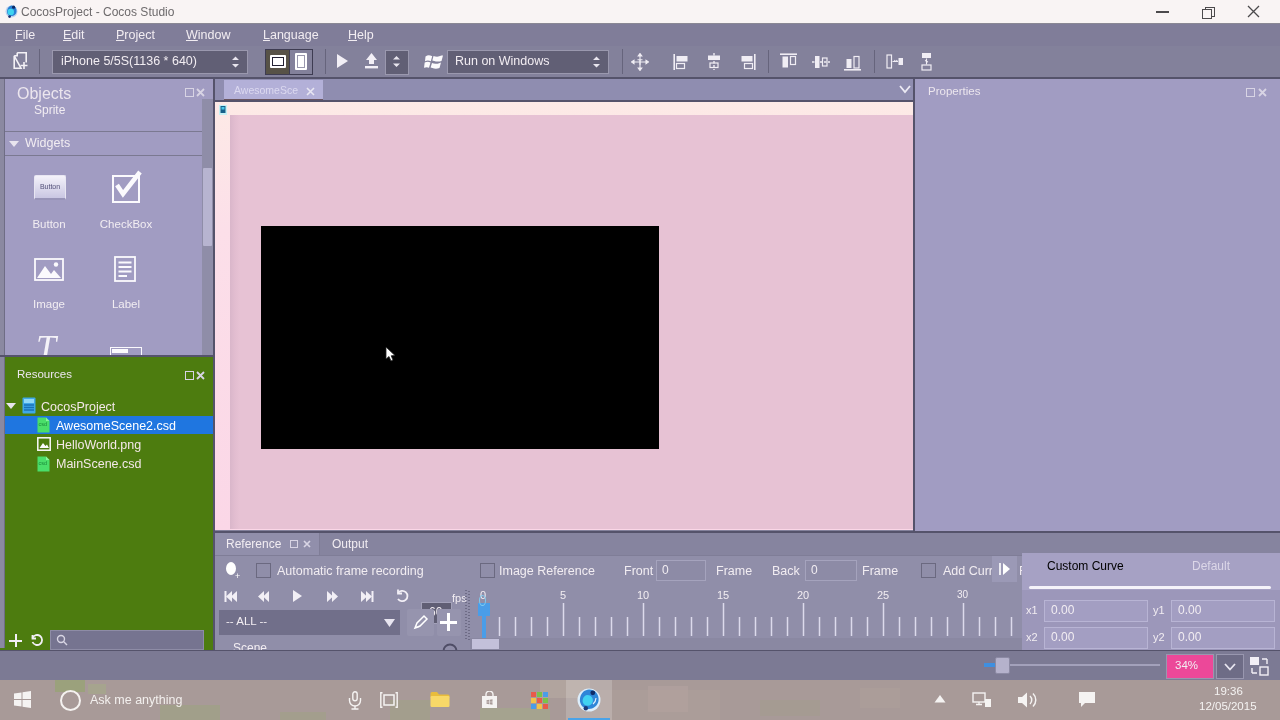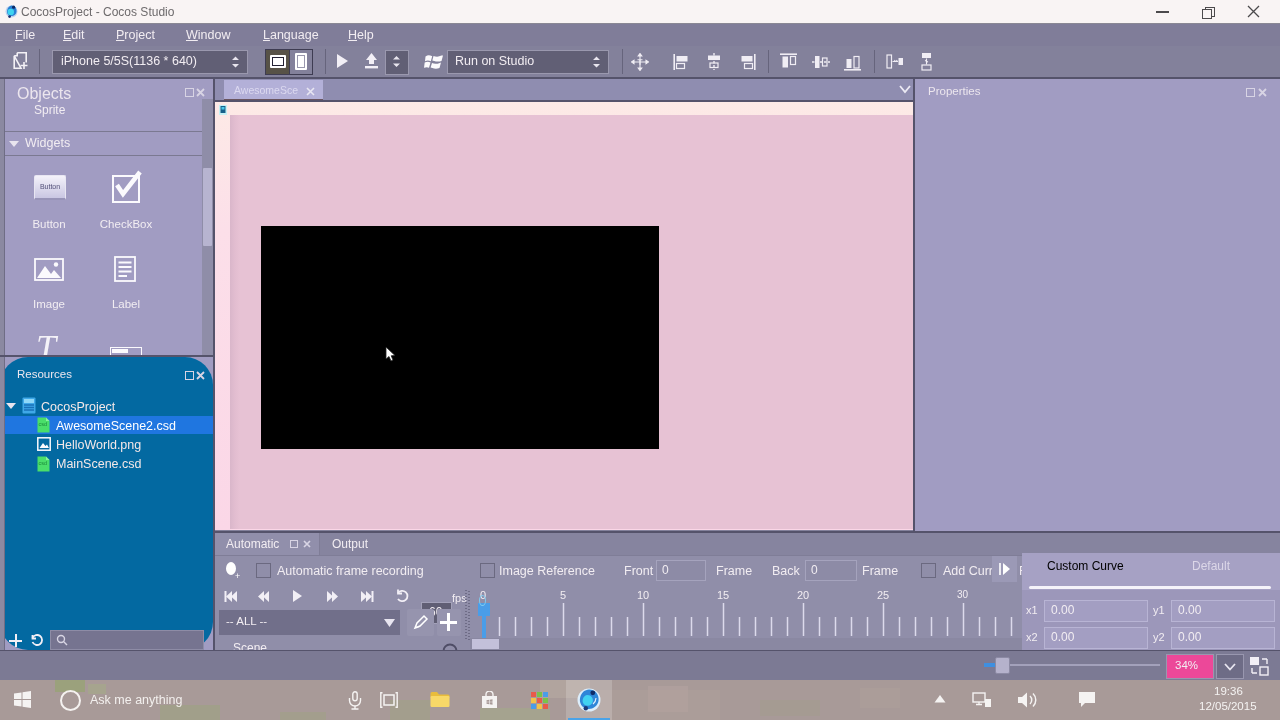--- a/index.html
+++ b/index.html
@@ -81,21 +81,21 @@
     </div>
 
     <svg class="abs" style="left:424px;top:5px;" width="20" height="20" viewBox="0 0 20 20">
       <path d="M1.5 5.5 C3.5 4 5.5 4 7.8 5 L8.2 5.15 L6.8 10.2 C4.8 9.3 3 9.3 1 10.2 Z" fill="#fbfafc"></path>
       <path d="M9.5 5.6 C12 6.6 14.5 6.7 17.5 5.2 L19 5 L17.5 10.5 C15 11.5 12.5 11.4 10.2 10.5 L8.3 10 Z" fill="#fbfafc" transform="translate(0,-0.6)"></path>
       <path d="M0.7 11.3 C2.8 10.4 4.6 10.4 6.5 11.3 L5 16.6 C3.4 15.9 2.2 15.9 0 16.6 Z" fill="#fbfafc" transform="translate(0,0.2)"></path>
       <path d="M8 11.8 C10.3 12.8 12.8 12.9 15.8 11.6 L17 11.3 L15.5 16.8 C13 17.8 10.5 17.7 8.4 16.8 L6.6 16.3 Z" fill="#fbfafc" transform="translate(0,0.3)"></path>
     </svg>
 
     <div class="abs" style="left:447px;top:4px;width:160px;height:22px;background:#615f75;border:1px solid #9a98ae;">
-      <div class="abs txt" style="left:7px;top:3px;font-size:12.5px;">Run on Studio</div>
+      <div class="abs txt" style="left:7px;top:3px;font-size:12.5px;">Run on Windows</div>
       <svg class="abs" style="right:6px;top:4px;" width="11" height="14" viewBox="0 0 11 14">
         <path d="M2 5 L5.5 1.5 L9 5 Z M2 9 L5.5 12.5 L9 9 Z" fill="#e8e5ee"></path>
       </svg>
     </div>
     <div class="abs" style="left:622px;top:3px;width:1px;height:25px;background:#66647c;"></div>
 
     <svg class="abs" style="left:631px;top:7px;" width="18" height="18" viewBox="0 0 18 18">
       <g stroke="#f0edf4" stroke-width="1.1" fill="#f0edf4">
         <path d="M9 0.5 L10.8 3 H7.2 Z"></path>
           <path d="M9 17.5 L10.8 15 H7.2 Z"></path>
@@ -198,21 +198,21 @@
 
     <div class="abs" style="left:36px;top:248px;font-family:'Liberation Serif',serif;font-style:italic;font-size:36px;color:#f4f2f8;">T</div>
     <div class="abs" style="left:110px;top:268px;width:30px;height:8px;border:1.5px solid #fbfafd;background:#a19cc2;">
       <div class="abs" style="left:1px;top:1px;width:16px;height:3.5px;background:#fbfafd;"></div>
     </div>
 
     <div class="abs" style="left:202px;top:20px;width:11px;height:258px;background:#8f8da8;"></div>
     <div class="abs" style="left:203px;top:89px;width:9px;height:78px;background:#b7b4d0;border-radius:1px;"></div>
 
     <div class="abs" style="left:0;top:276px;width:213px;height:2px;background:#55536b;"></div>
-    <div class="abs" style="left:0;top:278px;width:213px;height:293px;background:#0369a1;border-radius:28px;">
+    <div class="abs" style="left:0;top:278px;width:213px;height:293px;background:#4d7c0f;">
       <div class="abs" style="left:0;top:0;width:4px;height:291px;background:#8b89a1;border-right:1px solid #6f6d85;"></div>
       <div class="abs txt" style="left:17px;top:11px;font-size:11.5px;color:#ece6ee;">Resources</div>
       <div class="abs" style="left:185px;top:14px;width:7px;height:7px;border:1.5px solid #d8d4e4;"></div>
       <svg class="abs" style="left:196px;top:14px;" width="9" height="9" viewBox="0 0 9 9">
           <path d="M1 1 L8 8 M8 1 L1 8" stroke="#d8d4e4" stroke-width="1.8"></path>
         </svg>
 
       <svg class="abs" style="left:6px;top:45px;" width="10" height="8" viewBox="0 0 10 8">
           <path d="M0 1 L10 1 L5 7 Z" fill="#e8e4ee"></path>
         </svg>
@@ -298,21 +298,21 @@
         <path d="M1 1 L8 8 M8 1 L1 8" stroke="#d8d4e4" stroke-width="1.8"></path>
       </svg>
   </div>
   <div class="abs" style="left:913px;top:79px;width:2px;height:452px;background:#55536b;"></div>
 
   <div class="abs" style="left:215px;top:531px;width:1065px;height:2px;background:#55536b;"></div>
   <div class="abs" id="anim" style="left:215px;top:533px;width:1065px;height:117px;background:#908ea9;">
 
     <div class="abs" style="left:0;top:0;width:1065px;height:22px;background:#86849f;border-bottom:1px solid #7f7d97;"></div>
     <div class="abs" style="left:0;top:0;width:104px;height:22px;background:#918fab;border-right:1px solid #7f7d97;">
-      <div class="abs txt" style="left:11px;top:4px;">Automatic</div>
+      <div class="abs txt" style="left:11px;top:4px;">Reference</div>
       <div class="abs" style="left:75px;top:7px;width:6px;height:6px;border:1.5px solid #d8d4e4;"></div>
       <svg class="abs" style="left:88px;top:7px;" width="8" height="8" viewBox="0 0 8 8">
           <path d="M1 1 L7 7 M7 1 L1 7" stroke="#d8d4e4" stroke-width="1.7"></path>
         </svg>
     </div>
     <div class="abs txt" style="left:117px;top:4px;">Output</div>
 
     <div class="abs" style="left:11px;top:29px;width:10px;height:13px;background:#fff;border-radius:50%;"></div>
     <div class="abs" style="left:20px;top:38px;font-size:9px;color:#fff;">+</div>
     <div class="abs" style="left:41px;top:30px;width:13px;height:13px;border:1px solid #6b6980;"></div>

